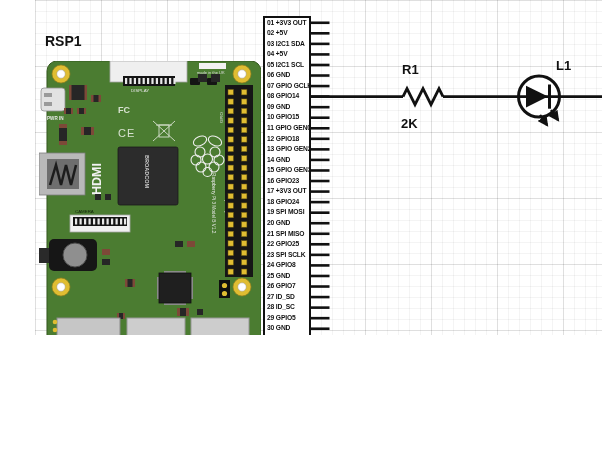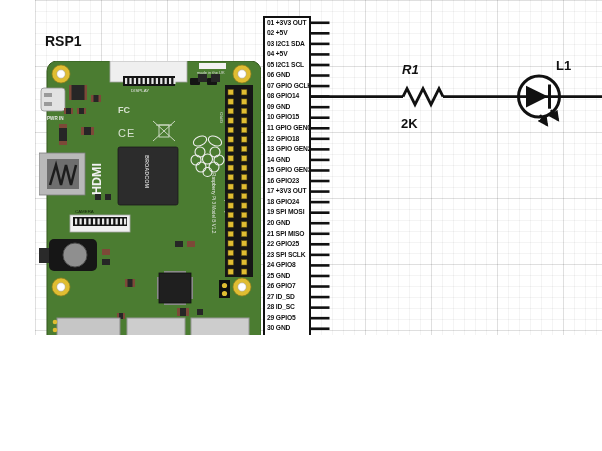--- a/index.html
+++ b/index.html
@@ -10,21 +10,21 @@
       linear-gradient(to right, rgba(0,0,0,.085) 1px, transparent 1px),
       linear-gradient(to bottom, rgba(0,0,0,.085) 1px, transparent 1px),
       linear-gradient(to right, rgba(0,0,0,.045) 1px, transparent 1px),
       linear-gradient(to bottom, rgba(0,0,0,.045) 1px, transparent 1px);
     background-size:66px 66px, 66px 66px, 11px 11px, 11px 11px;
     font-family:"Liberation Sans", sans-serif;
     margin-left:35px;
   }
   .ref-label { position:absolute; font-weight:bold; color:#111; font-size:13px; }
   #label-rsp1 { left:10px; top:33px; font-size:14px; }
-  #label-r1 { left:367px; top:62px;font-style:italic; }
+  #label-r1 { left:367px; top:62px; }
   #label-1k { left:366px; top:116px; }
   #label-l1 { left:521px; top:58px; }
 
   #board-svg { position:absolute; left:4px; top:61px; }
   #board-svg text { font-family:"Liberation Sans", sans-serif; }
 
   #wires-svg { position:absolute; left:0; top:0; pointer-events:none; }
   #wires-svg * { pointer-events:auto; }
 
   #pin-box {

